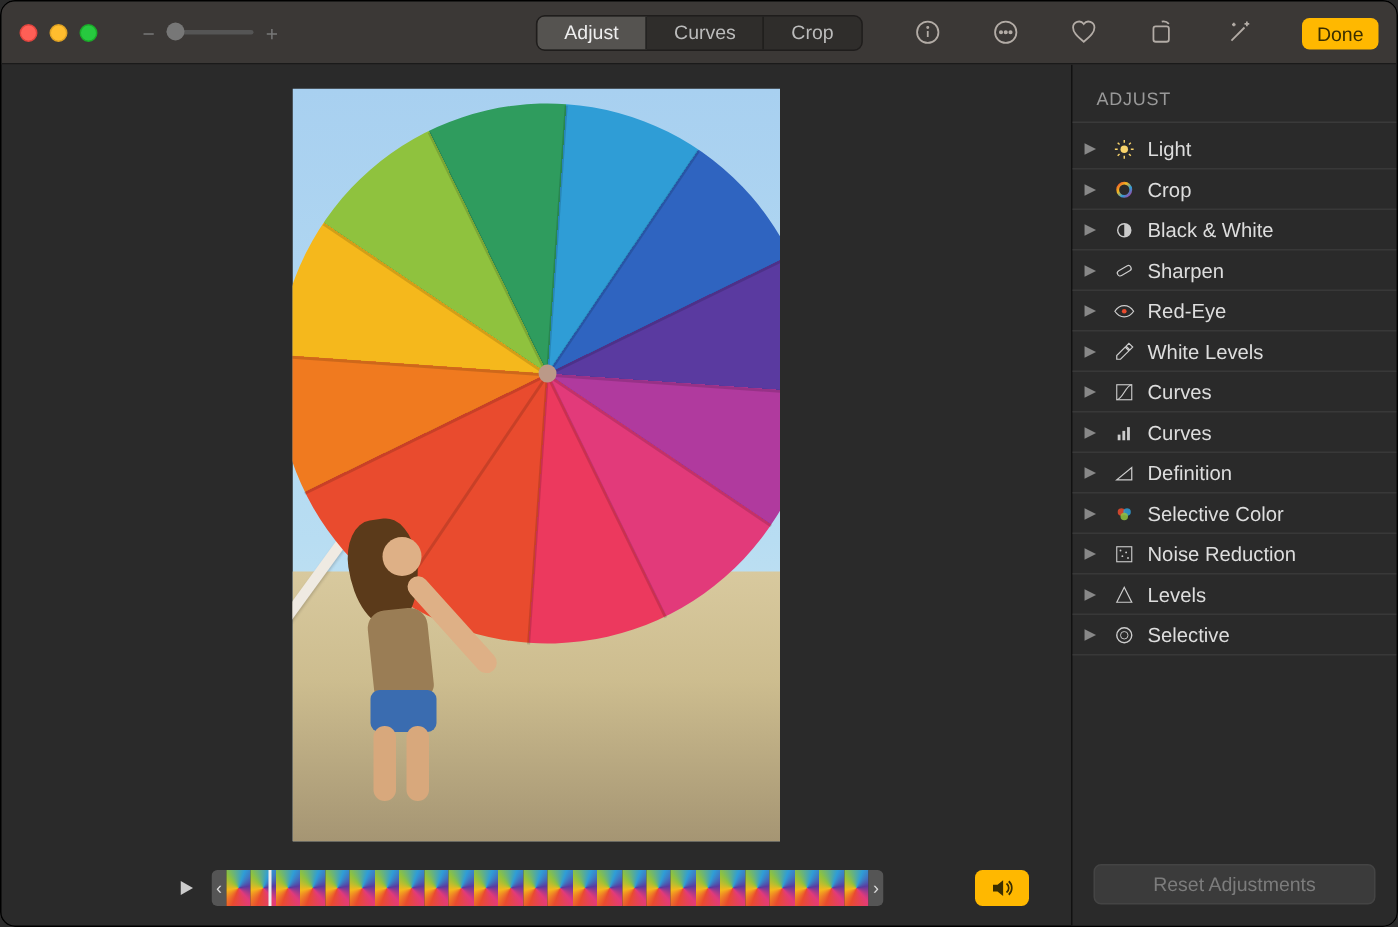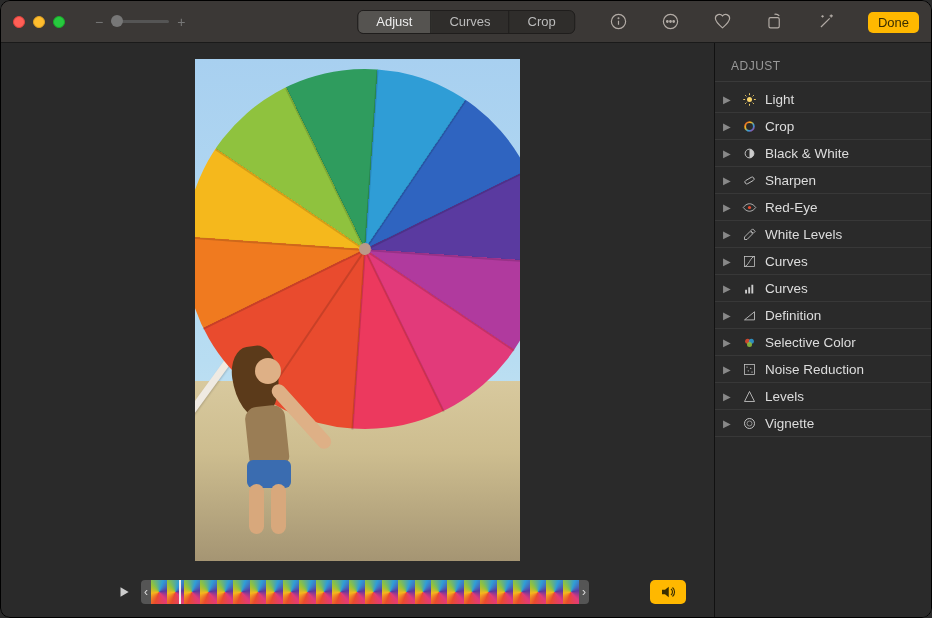--- a/index.html
+++ b/index.html
@@ -508,19 +508,20 @@
             <span>Levels</span>
           </div>
           <div class="adj-row">
             <span class="chev">▶</span>
             <span class="aicon">
               <svg viewBox="0 0 24 24">
                 <circle cx="12" cy="12" r="8" fill="none" stroke="#ccc" stroke-width="1.5"></circle>
                 <circle cx="12" cy="12" r="4" fill="none" stroke="#ccc" stroke-width="1"></circle>
               </svg>
             </span>
-            <span>Vignette</span>
+            <span>Selective</span>
           </div>
         </div>
+      <div class="reset-btn">Reset Adjustments</div>
     </div>
   </div>
 
 </div>
 
 </body></html>

